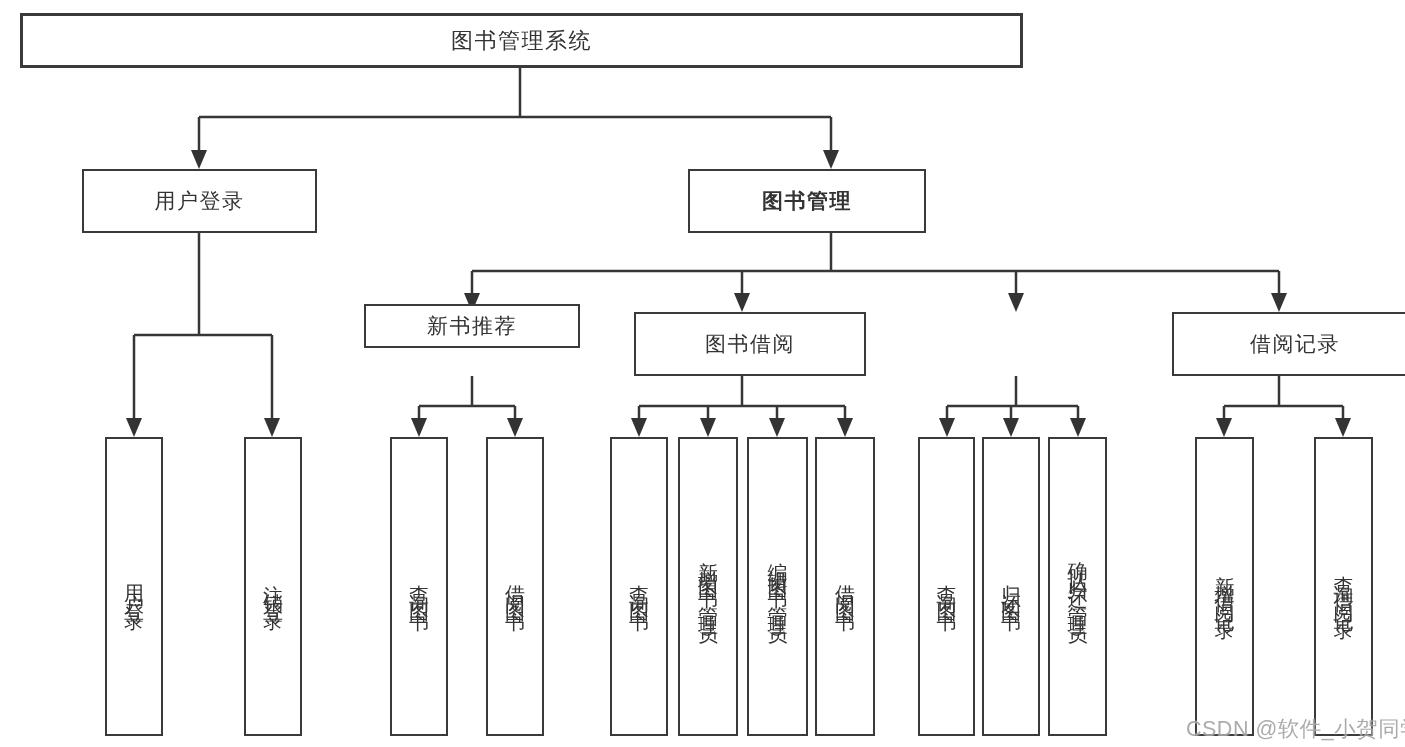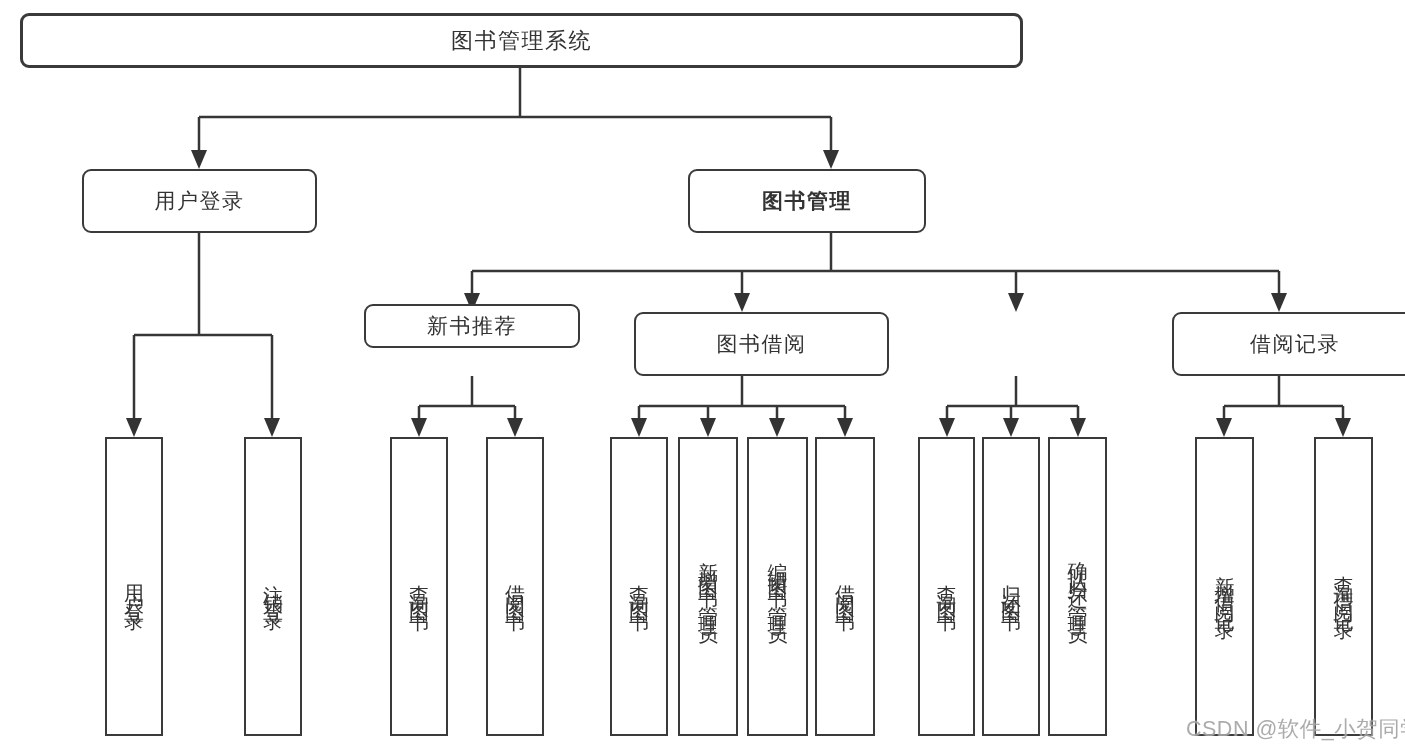--- a/index.html
+++ b/index.html
@@ -23,21 +23,21 @@
     box-sizing: border-box;
     background: #ffffff;
     border: 2px solid #3a3a3a;
     display: flex;
     align-items: center;
     justify-content: center;
     color: #333333;
     z-index: 1;
   }
   .node.thick { border-width: 3px; }
-  .node-h { font-size: 21px; letter-spacing: 1.5px; border-radius: 9px; }
+  .node-h { font-size: 21px; letter-spacing: 1.5px; }
   .node-h.root-box { font-size: 22px; }
   .node-v span {
     writing-mode: vertical-rl;
     text-orientation: mixed;
     font-size: 20px;
     letter-spacing: 9px;
     line-height: 1.15;
     white-space: nowrap;
   }
   .watermark {
@@ -107,21 +107,21 @@
   <div class="node node-h" style="left:82px; top:169px; width:235px; height:64px;">
     <span>用户登录</span>
   </div>
   <div class="node node-h" style="left:688px; top:169px; width:238px; height:64px;font-weight:bold;">
     <span>图书管理</span>
   </div>
 
   <div class="node node-h" style="left:364px; top:304px; width:216px; height:44px;">
     <span>新书推荐</span>
   </div>
-  <div class="node node-h" style="left:634px; top:312px; width:255px; height:64px;">
+  <div class="node node-h" style="left:634px; top:312px; width:232px; height:64px;">
     <span>图书借阅</span>
   </div>
   <div class="node node-h" style="left:1172px; top:312px; width:246px; height:64px;">
     <span>借阅记录</span>
   </div>
 
   <div class="node node-v" style="left:105px; top:437px; width:58px; height:299px;">
     <span>用户登录</span>
   </div>
   <div class="node node-v" style="left:244px; top:437px; width:58px; height:299px;">

